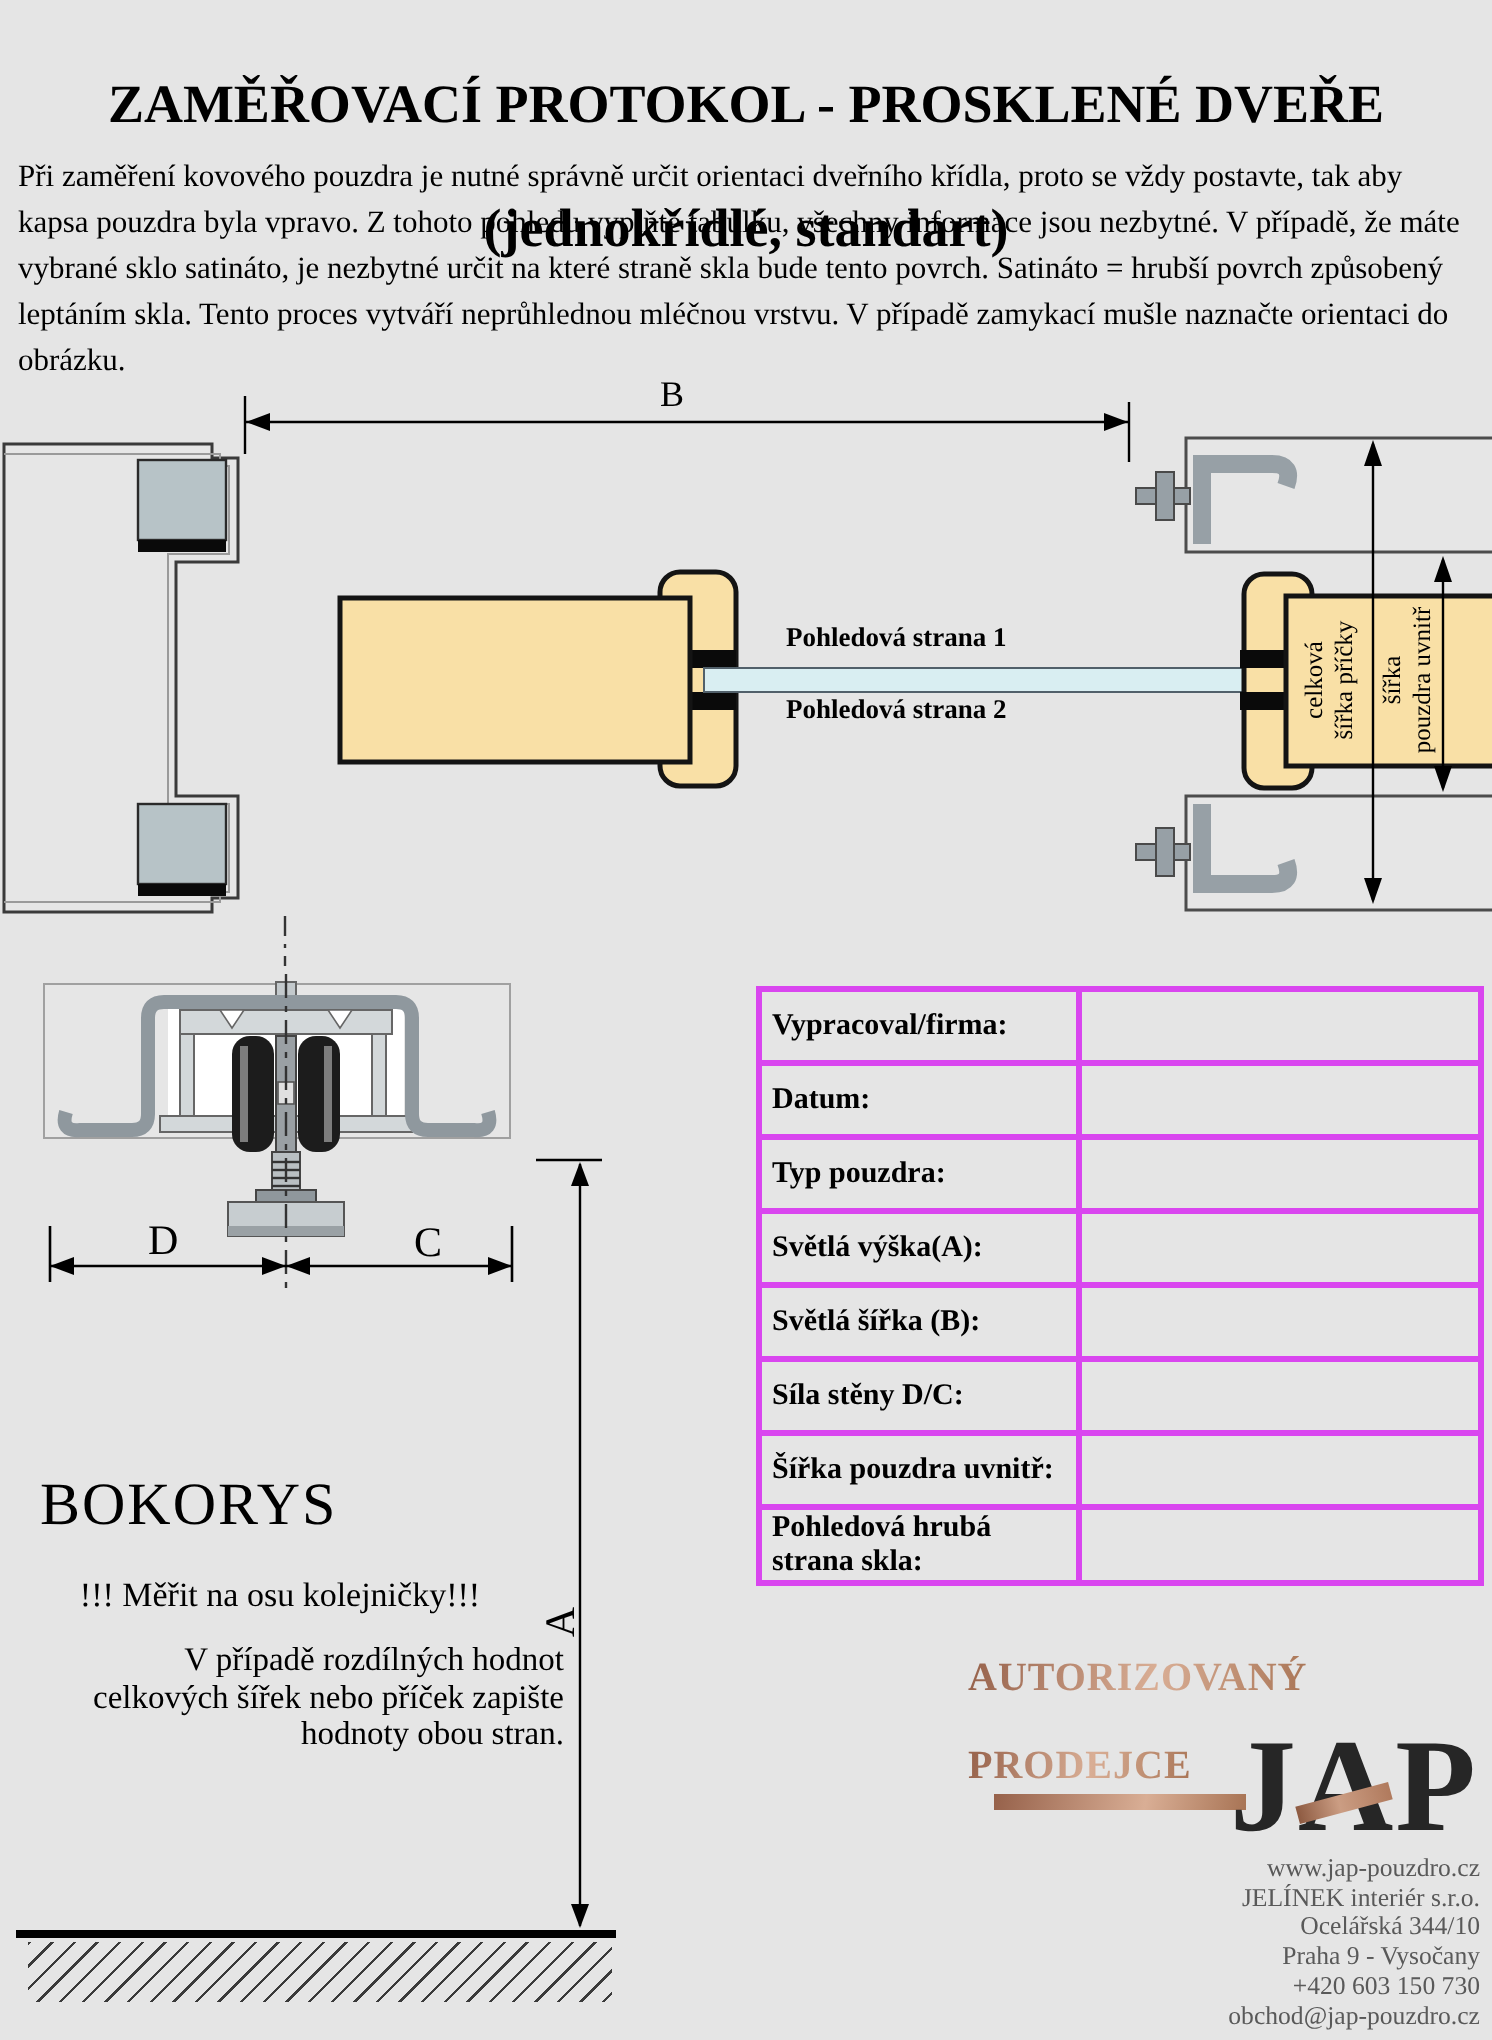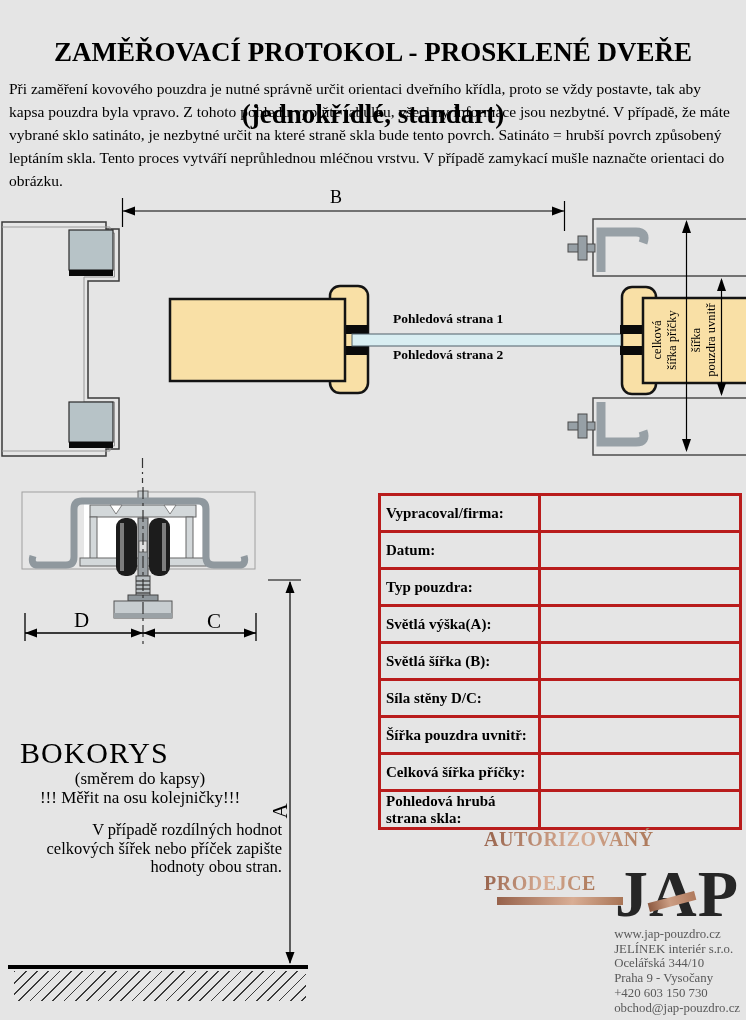--- a/index.html
+++ b/index.html
@@ -24,36 +24,36 @@
   #vlabel1{left:605px;top:325px;}
   #vlabel2{left:644px;top:325px;}
   #bokorys-title{left:20px;top:736px;width:240px;text-align:left;font-size:30px;letter-spacing:1px;}
   #bokorys-sub{left:20px;top:769px;width:240px;text-align:center;font-size:17px;}
   #bokorys-warn{left:0px;top:788px;width:280px;text-align:center;font-size:17px;}
   #bokorys-note{left:0px;top:821px;width:282px;text-align:right;font-size:16.5px;line-height:18.5px;}
   #floor-hatch{position:absolute;z-index:2;left:14px;top:971px;width:292px;height:30px;
      background:repeating-linear-gradient(135deg,#3a3a3a 0,#3a3a3a 1.2px,transparent 1.2px,transparent 8px);}
   
   #form{position:absolute;z-index:2;left:378px;top:493px;border-collapse:collapse;}
-  #form td{border:3px solid #b91c1c;height:32px;padding:1px 5px;vertical-align:middle;}
+  #form td{border:3px solid #d946ef;height:32px;padding:1px 5px;vertical-align:middle;}
   #form td.lbl{width:147px;font-size:15px;font-weight:bold;line-height:16.5px;}
   #form td.val{width:188px;}
   
   .copper-text{font-weight:bold;letter-spacing:.5px;font-size:20px;line-height:22px;
      background:linear-gradient(100deg,#96614a 0%,#d9ae95 55%,#a87455 100%);
      -webkit-background-clip:text;background-clip:text;color:transparent;}
   #dealer1{left:484px;top:828px;}
   #dealer2{left:484px;top:872px;}
   #dealer-bar{position:absolute;z-index:2;left:497px;top:897px;width:126px;height:8px;
      background:linear-gradient(100deg,#96614a,#d9ae95 60%,#a87455);}
   #jap{left:615px;top:861px;font-size:66px;line-height:66px;font-weight:bold;letter-spacing:1px;color:#262626;white-space:nowrap;}
   #jap-ribbon{position:absolute;z-index:3;left:648px;top:897px;width:48px;height:9px;
      transform:rotate(-15deg);
      background:linear-gradient(90deg,#8d5a41,#cb9d83 45%,#b07a5d);}
-  #contact{position:absolute;z-index:2;right:6px;top:927px;text-align:left;font-size:12.8px;
+  #contact{position:absolute;z-index:2;right:6px;top:927px;text-align:right;font-size:12.8px;
      line-height:14.7px;color:#595959;}
 </style>
 </head>
 <body>
 
 <div id="page">
 
   <svg width="746" height="1020" viewBox="0 0 746 1020">
 
     <g>
@@ -182,21 +182,20 @@
 
   <div class="txt dimlabel" id="dim-b">B</div>
   <div class="txt sideLabel" id="side1">Pohledová strana 1</div>
   <div class="txt sideLabel" id="side2">Pohledová strana 2</div>
   <div class="txt vlabel" id="vlabel1">celková
 šířka příčky</div>
   <div class="txt vlabel" id="vlabel2">šířka
 pouzdra uvnitř</div>
 
   <div class="txt" id="bokorys-title">BOKORYS</div>
-  <div class="txt" id="bokorys-sub">(směrem do kapsy)</div>
   <div class="txt" id="bokorys-warn">!!! Měřit na osu kolejničky!!!</div>
   <div class="txt" id="bokorys-note">V případě rozdílných hodnot
 celkových šířek nebo příček zapište
 hodnoty obou stran.</div>
   <div class="txt" id="dim-d">D</div>
   <div class="txt" id="dim-c">C</div>
   <div class="txt" id="dim-a">A</div>
 
   <table id="form">
     <tbody>
@@ -219,24 +218,20 @@
     <tr>
       <td class="lbl">Světlá šířka (B):</td>
       <td class="val"></td>
     </tr>
     <tr>
       <td class="lbl">Síla stěny D/C:</td>
       <td class="val"></td>
     </tr>
     <tr>
       <td class="lbl">Šířka pouzdra uvnitř:</td>
-      <td class="val"></td>
-    </tr>
-    <tr>
-      <td class="lbl">Celková šířka příčky:</td>
       <td class="val"></td>
     </tr>
     <tr>
       <td class="lbl">Pohledová hrubá strana skla:</td>
       <td class="val"></td>
     </tr>
   </tbody>
     </table>
 
   <div class="txt copper-text" id="dealer1">AUTORIZOVANÝ</div>

